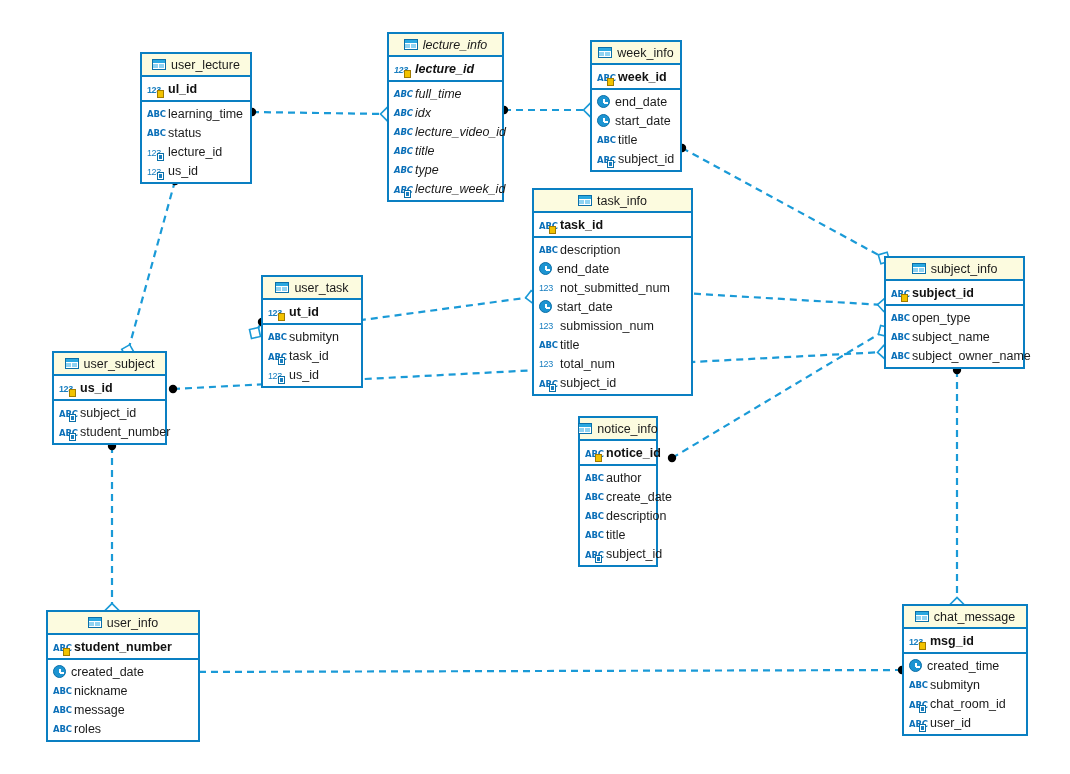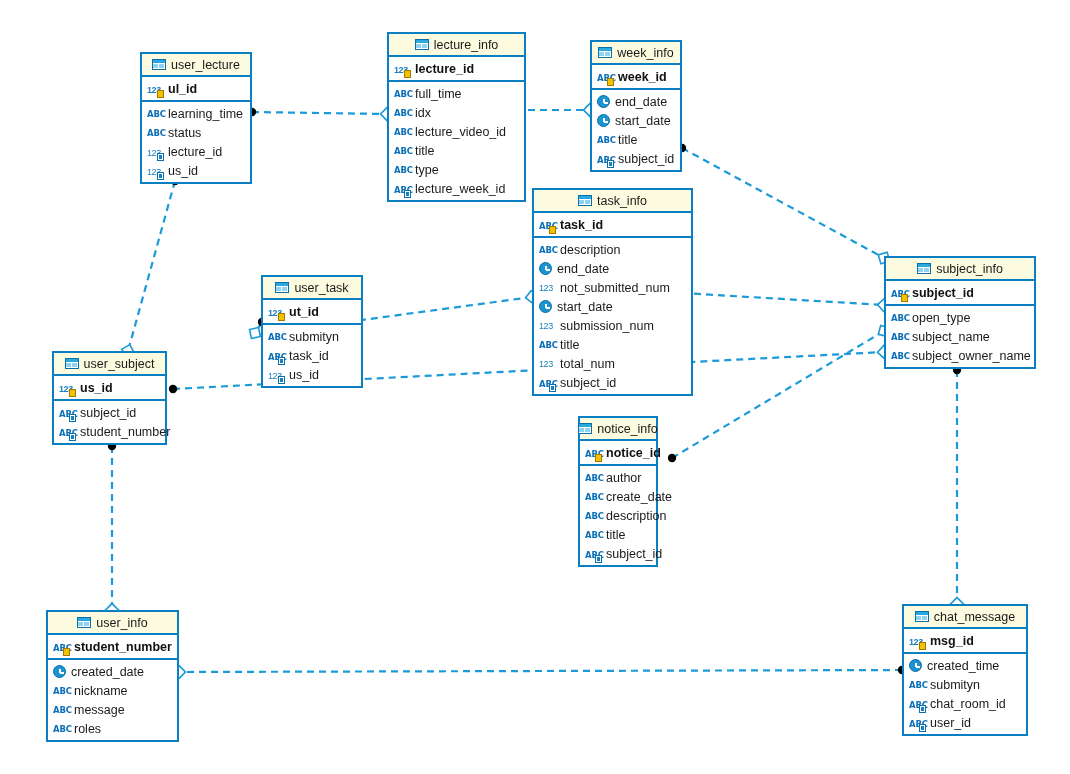--- a/index.html
+++ b/index.html
@@ -141,21 +141,21 @@
           <div class="col-row">
             <span class="wrap-ico"><span class="ico ico-123">123</span><i class="badge fk"></i></span>
             <span>lecture_id</span>
           </div>
           <div class="col-row">
             <span class="wrap-ico"><span class="ico ico-123">123</span><i class="badge fk"></i></span>
             <span>us_id</span>
           </div>
         </div>
       </div>
-      <div class="table-box" style="left: 387px; top: 32px; width: 139px;">
+      <div class="table-box" style="left: 387px; top: 32px; width: 117px; font-style: italic;">
         <div class="tbl-header">
           <span class="ico ico-table">
             <i class="b"></i>
             <i class="t"></i>
             <i class="c1"></i>
             <i class="c2"></i>
           </span>
           <span>lecture_info</span>
         </div>
         <div class="pk-row">
@@ -264,21 +264,21 @@
           <div class="col-row">
             <span class="ico ico-123">123</span>
             <span>total_num</span>
           </div>
           <div class="col-row">
             <span class="wrap-ico"><span class="ico ico-abc">ABC</span><i class="badge fk"></i></span>
             <span>subject_id</span>
           </div>
         </div>
       </div>
-      <div class="table-box" style="left: 884px; top: 256px; width: 152px;">
+      <div class="table-box" style="left: 884px; top: 256px; width: 141px;">
         <div class="tbl-header">
           <span class="ico ico-table">
             <i class="b"></i>
             <i class="t"></i>
             <i class="c1"></i>
             <i class="c2"></i>
           </span>
           <span>subject_info</span>
         </div>
         <div class="pk-row">
@@ -384,21 +384,21 @@
           <div class="col-row">
             <span class="ico ico-abc">ABC</span>
             <span>title</span>
           </div>
           <div class="col-row">
             <span class="wrap-ico"><span class="ico ico-abc">ABC</span><i class="badge fk"></i></span>
             <span>subject_id</span>
           </div>
         </div>
       </div>
-      <div class="table-box" style="left: 46px; top: 610px; width: 133px;">
+      <div class="table-box" style="left: 46px; top: 610px; width: 154px;">
         <div class="tbl-header">
           <span class="ico ico-table">
             <i class="b"></i>
             <i class="t"></i>
             <i class="c1"></i>
             <i class="c2"></i>
           </span>
           <span>user_info</span>
         </div>
         <div class="pk-row">

